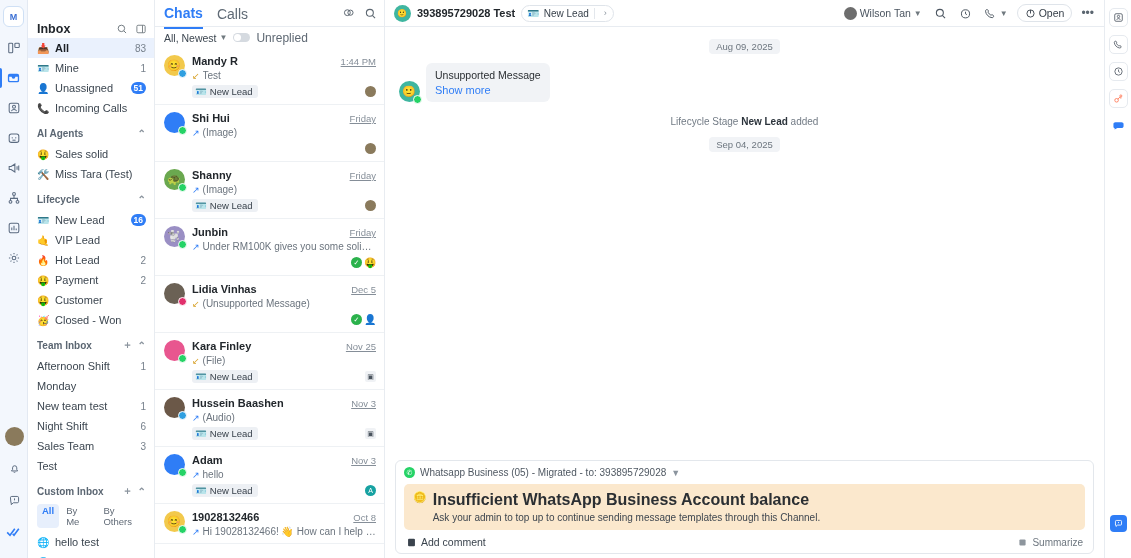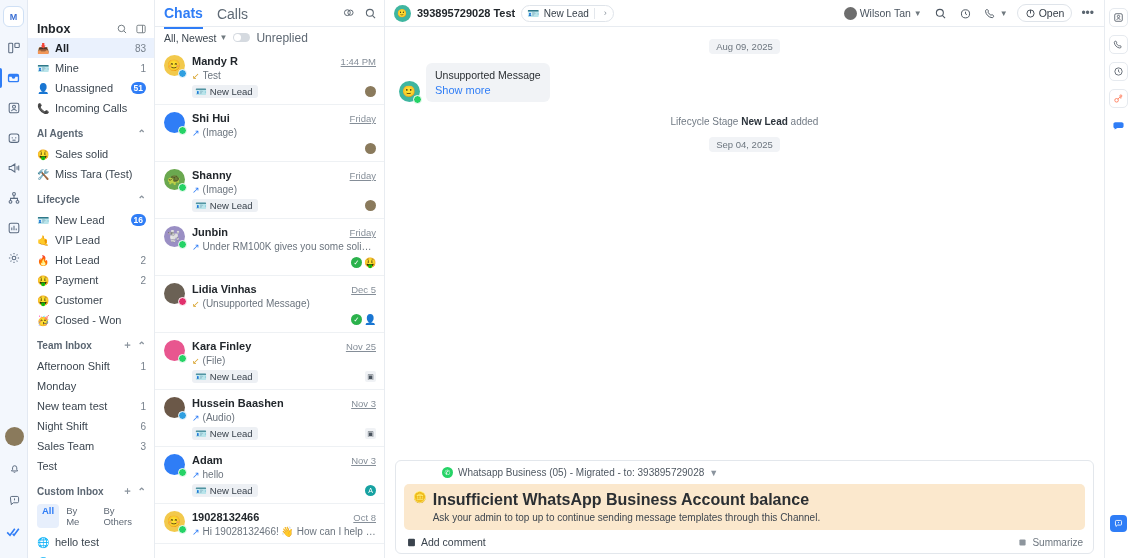--- a/index.html
+++ b/index.html
@@ -123,21 +123,21 @@
   .daysep span { background:#f1f3f6; color:#6d767f; font-size:9.5px; padding:2px 7px; border-radius:4px; }
   .msg-in { display:flex; gap:6px; align-items:flex-end; margin-bottom:14px; }
   .bubble { background:#f1f3f6; border-radius:6px; padding:6px 9px; max-width:300px; }
   .bubble .t1 { font-size:10.5px; color:#2b2f33; }
   .bubble .t2 { font-size:11px; color:#2f7df6; margin-top:3px; }
   .sys { text-align:center; font-size:10px; color:#727b85; margin:10px 0; }
   .sys b { color:#2b333b; }
 
   
   .composer { margin:0 10px 4px; border:1px solid #e3e7ec; border-radius:6px; background:#fff; padding:6px 8px 5px; }
-  .chan { display:flex; align-items:center; gap:5px; font-size:10px; color:#4f5862;margin-left:38px; }
+  .chan { display:flex; align-items:center; gap:5px; font-size:10px; color:#4f5862; }
   .chan .wabtn { width:11px;height:11px;border-radius:50%;background:#25d366;display:flex;align-items:center;justify-content:center;color:#fff;font-size:7px; }
   .chan .cv { color:#8b949e; font-size:9px; }
   .warn { margin-top:6px; background:#fbe8cd; border-radius:5px; padding:7px 9px; display:flex; gap:6px; }
   .warn .wi { color:#e8a33d; font-size:11px; line-height:1.1; }
   .warn .wt1 { font-size:16px; font-weight:bold; color:#2b2f33; }
   .warn .wt2 { font-size:10px; color:#3e464f; margin-top:3px; }
   .foot { display:flex; align-items:center; padding:6px 2px 0; }
   .foot .fl { display:flex; align-items:center; gap:4px; font-size:10.5px; color:#3a434d; }
   .foot .sp { flex:1; }
   .foot .fr { display:flex; align-items:center; gap:4px; font-size:10px; color:#6d767f; }

